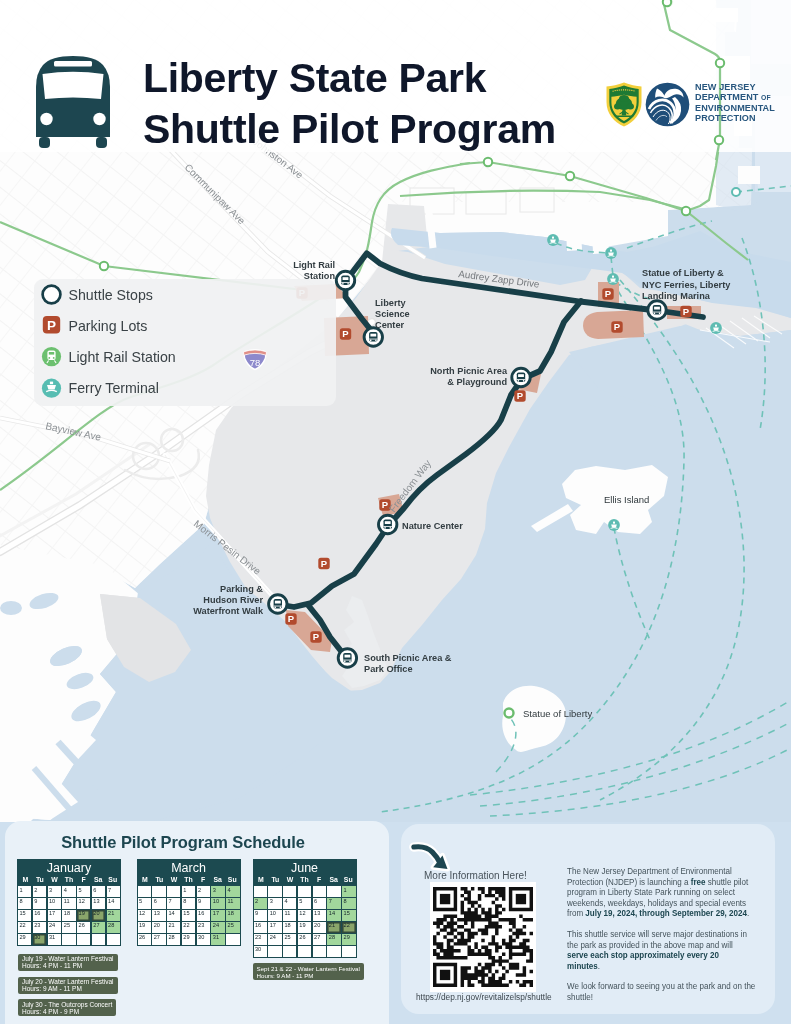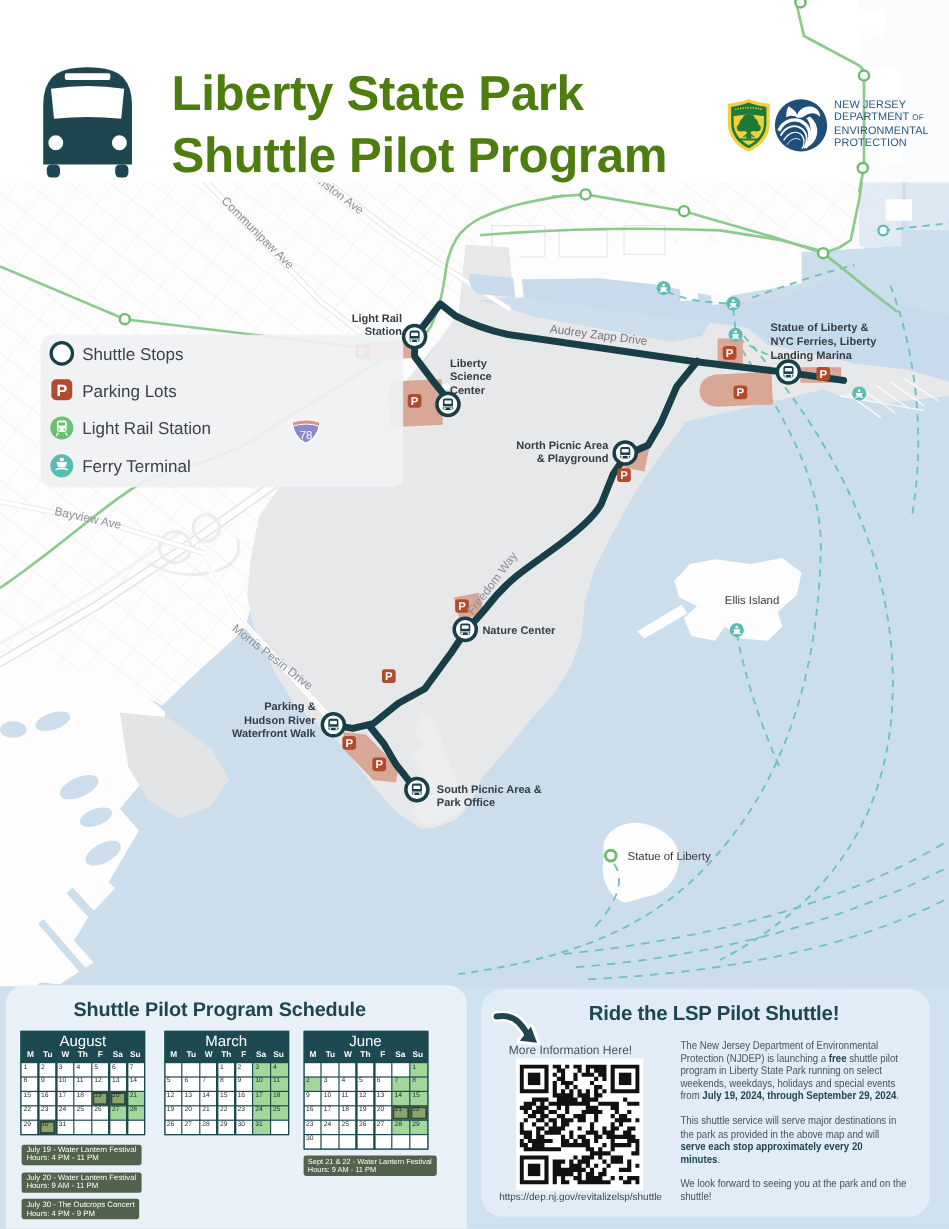--- a/index.html
+++ b/index.html
@@ -317,21 +317,21 @@
 <svg class="abs" style="left:33px;top:53px" width="80" height="96" viewBox="0 0 80 96">
   <path d="M3,84 L3,34 Q3,20 10,12 Q18,3 40,3 Q62,3 70,12 Q77,20 77,34 L77,84 Z" fill="#1d4650"></path>
   <rect x="21" y="8" width="38" height="5.6" rx="1.5" fill="#fff"></rect>
   <path d="M9.5,21 Q40,16.5 70.5,21 L68,46 Q40,43 12,46 Z" fill="#fff"></path>
   <circle cx="13.5" cy="66" r="6.2" fill="#fff"></circle>
   <circle cx="66.5" cy="66" r="6.2" fill="#fff"></circle>
   <rect x="6" y="84" width="11" height="11" rx="4" fill="#1d4650"></rect>
   <rect x="63" y="84" width="11" height="11" rx="4" fill="#1d4650"></rect>
 </svg>
 
-<div class="abs" style="left:143px;top:52.5px;font-weight:bold;font-size:41px;line-height:51.5px;color:#4d7c0f;letter-spacing:-0.3px">Liberty State Park<br>Shuttle Pilot Program</div>
+<div class="abs" style="left:143px;top:52.5px;font-weight:bold;font-size:41px;line-height:51.5px;color:#0f172a;letter-spacing:-0.3px">Liberty State Park<br>Shuttle Pilot Program</div>
 
 <svg class="abs" style="left:606px;top:82px" width="36" height="45" viewBox="0 0 36 45">
   <path d="M18,0.5 C24,3 30,4 35.5,4.5 L35.5,20 C35.5,32 28,40 18,44.5 C8,40 0.5,32 0.5,20 L0.5,4.5 C6,4 12,3 18,0.5 Z" fill="#f2cf3c"></path>
   <path d="M18,3.5 C23,5.5 28,6.6 32.7,7.1 L32.7,20 C32.7,30.5 26.3,37.6 18,41.6 C9.7,37.6 3.3,30.5 3.3,20 L3.3,7.1 C8,6.6 13,5.5 18,3.5 Z" fill="#1e7a34"></path>
   <path d="M18,12.8 C22.5,14 27,14.5 30.6,14.7 L30.6,20.5 C30.6,29 25,35.3 18,39 C11,35.3 5.4,29 5.4,20.5 L5.4,14.7 C9,14.5 13.5,14 18,12.8 Z" fill="#f2cf3c"></path>
   <g fill="#1e7a34">
     <ellipse cx="18" cy="21.5" rx="8.2" ry="6.5"></ellipse>
     <ellipse cx="11.6" cy="24.5" rx="3.6" ry="3"></ellipse>
     <ellipse cx="24.4" cy="24.5" rx="3.6" ry="3"></ellipse>
     <ellipse cx="18" cy="16.5" rx="5" ry="3.4"></ellipse>
@@ -349,21 +349,21 @@
   <path d="M12,6.5 C16,8.5 19.5,12 20.5,16.5 C17,14 13,13.8 10.2,15.8 C10,12.2 10.8,9 12,6.5 Z" fill="#fff"></path>
   <path d="M30,15 Q37,21 36,29 Q35,37 27,41 Q32,33 30.5,25 Q29.5,19 27,16.5 Z" fill="#fff"></path>
   <g fill="none" stroke="#fff">
     <path d="M4,27 C8.5,17.5 19,15.5 25.5,21 C31.5,26.5 31,36 26,41" stroke-width="2.8"></path>
     <path d="M5.5,31 C10,23 18,21 23.5,25.5 C28,29.5 28.5,36 25,41.5" stroke-width="1.5"></path>
     <path d="M8,35 C12,28.5 18,26.5 22.3,29.8 C25.6,32.4 26,38 23.3,42" stroke-width="1"></path>
     <path d="M11,38.5 C14,33.5 19,32 22,34.8" stroke-width="0.7"></path>
   </g>
 </svg>
 
-<div class="abs" style="left:695px;top:82px;color:#27567e;font-weight:normal;font-size:9.1px;line-height:10px;letter-spacing:0.1px">NEW JERSEY<br>DEPARTMENT <span style="font-size:6.8px">OF</span><br>ENVIRONMENTAL<br>PROTECTION</div>
+<div class="abs" style="left:695px;top:82px;color:#27567e;font-weight:bold;font-size:9.1px;line-height:10px;letter-spacing:0.1px">NEW JERSEY<br>DEPARTMENT <span style="font-size:6.8px">OF</span><br>ENVIRONMENTAL<br>PROTECTION</div>
 
 <div class="abs" style="left:34px;top:279px;width:302px;height:127px;background:rgba(240,241,242,0.93);border-radius:9px"></div>
 <svg class="abs" style="left:34px;top:279px" width="302" height="127" viewBox="0 0 302 127" font-family="Liberation Sans, sans-serif">
 
   <circle cx="17.5" cy="15.5" r="8.9" fill="#fff" stroke="#183f48" stroke-width="2.7"></circle>
   <text x="34.5" y="21" font-size="14.2" fill="#3a4246">Shuttle Stops</text>
 
   <rect x="8.8" y="37.1" width="17.4" height="17.4" rx="4" fill="#b24b2e"></rect>
   <text x="17.5" y="51" font-size="13.5" font-weight="bold" fill="#fff" text-anchor="middle">P</text>
   <text x="34.5" y="51.5" font-size="14.2" fill="#3a4246">Parking Lots</text>
@@ -403,21 +403,21 @@
 .cal .mon{height:16px;color:#fff;text-align:center;font-size:12.5px;line-height:16.5px;font-weight:400}
 .cal .dow{display:grid;grid-template-columns:repeat(7,1fr);color:#fff;font-size:6.9px;font-weight:bold;text-align:center;padding-bottom:3px}
 .cal .grid{display:grid;grid-template-columns:repeat(7,1fr);grid-auto-rows:10.7px;gap:1.3px}
 .cal .grid div{background:#fff;font-size:5.6px;color:#16262b;padding:0.5px 0 0 1.5px;line-height:6px}
 .cal .grid div.g{background:#a2d79c}
 .cal .grid div.e{background:#8aa56a;box-shadow:inset 0 0 0 1.6px #32493b}
 .tag{position:absolute;background:#53624c;color:#fff;font-size:6.5px;line-height:7.1px;padding:1.5px 4px;border-radius:2px}
 </style>
 
 <div class="cal" style="left:17px;top:859px">
-<div class="mon">August</div>
+<div class="mon">January</div>
 <div class="dow">
         <span>M</span>
         <span>Tu</span>
         <span>W</span>
         <span>Th</span>
         <span>F</span>
         <span>Sa</span>
         <span>Su</span>
       </div>
 <div class="grid">
@@ -569,21 +569,20 @@
 <div class="tag" style="left:18px;top:953.5px">July 19 - Water Lantern Festival<br>Hours: 4 PM - 11 PM</div>
 
 <div class="tag" style="left:18px;top:976.5px">July 20 - Water Lantern Festival<br>Hours: 9 AM - 11 PM</div>
 
 <div class="tag" style="left:18px;top:999px">July 30 - The Outcrops Concert<br>Hours: 4 PM - 9 PM</div>
 
 <div class="tag" style="left:252.5px;top:963px;font-size:6.2px">Sept 21 &amp; 22 - Water Lantern Festival<br>Hours: 9 AM - 11 PM</div>
 
 <div class="abs" style="left:400.5px;top:824px;width:374px;height:190px;background:#e1ecf6;border-radius:18px"></div>
 
-<div class="abs" style="left:420px;top:835px;width:350px;text-align:center;font-weight:bold;font-size:17px;letter-spacing:-0.2px;color:#1d4650">Ride the LSP Pilot Shuttle!</div>
 
 <svg class="abs" style="left:407px;top:842px" width="44" height="32" viewBox="0 0 52 38">
   <path d="M8,6 Q22,4 30,12 Q36,18 39,25" fill="none" stroke="#fff" stroke-width="11" stroke-linecap="round"></path>
   <path d="M31,30 L48,32 L42,16 Z" fill="#fff" stroke="#fff" stroke-width="6" stroke-linejoin="round"></path>
   <path d="M8,6 Q22,4 30,12 Q36,18 39,25" fill="none" stroke="#1d4650" stroke-width="6" stroke-linecap="round"></path>
   <path d="M31,30 L48,32 L42,16 Z" fill="#1d4650"></path>
 </svg>
 
 <div class="abs" style="left:424px;top:870px;width:120px;text-align:left;font-size:10px;color:#47525a">More Information Here!</div>
 

